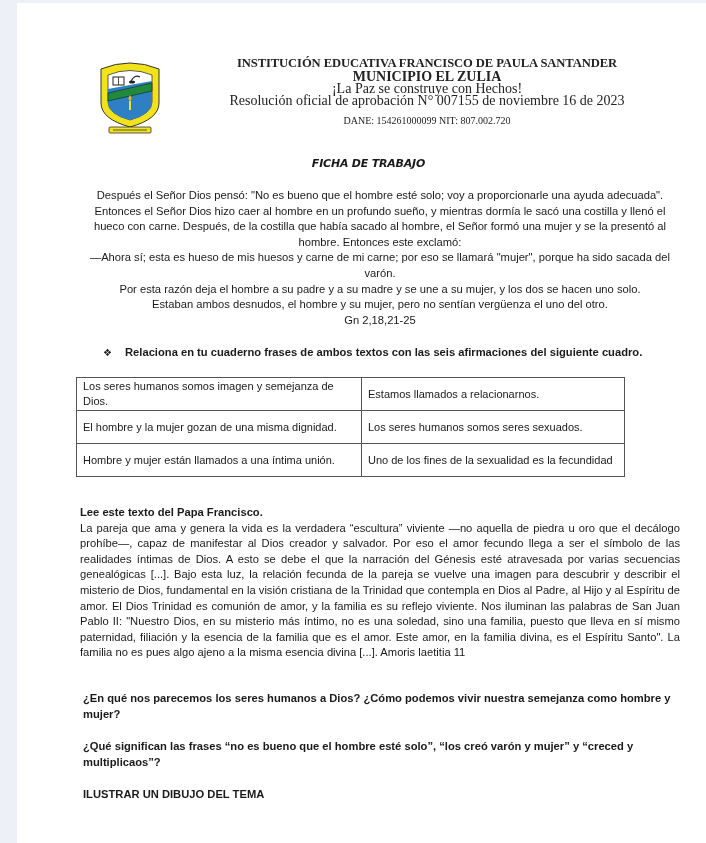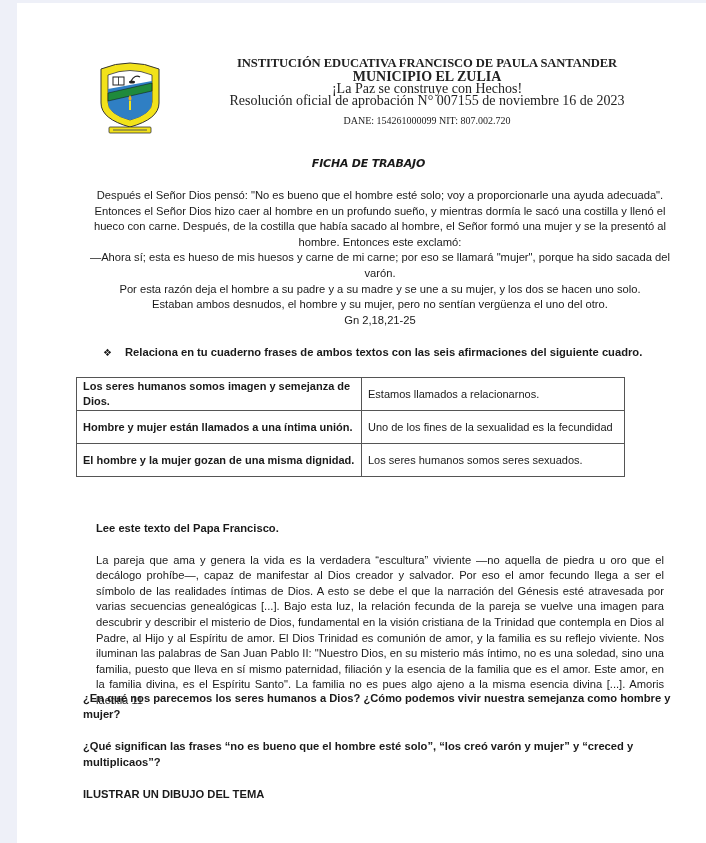--- a/index.html
+++ b/index.html
@@ -110,24 +110,24 @@
       font-size: 11px;
       line-height: 15px;
       color: #1a1a1a;
     }
     table.cuadro td {
       border: 1px solid #555;
       padding: 1px 6px 1px 6px;
       vertical-align: middle;
       height: 30px;
     }
-    table.cuadro td.left { width: 272px; font-weight: bold; }
+    table.cuadro td.left { width: 272px; }
     .papa { top: 502px; }
     .papa .title { font-weight: bold; }
-    .papa p { margin: 16px; text-align: justify; }
+    .papa p { margin: 0; text-align: justify; }
     .questions {
       position: absolute;
       left: 66px;
       top: 687px;
       width: 596px;
       font-family: "Liberation Sans", "DejaVu Sans", sans-serif;
       font-weight: bold;
       font-size: 11.2px;
       line-height: 16px;
       color: #1a1a1a;
@@ -179,26 +179,26 @@
     <span class="bullet">❖</span><span>Relaciona en tu cuaderno frases de ambos textos con las seis afirmaciones del siguiente cuadro.</span>
   </div>
 
   <table class="cuadro">
     <tbody>
         <tr>
       <td class="left">Los seres humanos somos imagen y semejanza de Dios.</td>
       <td>Estamos llamados a relacionarnos.</td>
     </tr>
     <tr>
+      <td class="left">El hombre y la mujer gozan de una misma dignidad.</td>
+      <td>Los seres humanos somos seres sexuados.</td>
+    </tr>
+    <tr>
       <td class="left">Hombre y mujer están llamados a una íntima unión.</td>
       <td>Uno de los fines de la sexualidad es la fecundidad</td>
-    </tr>
-    <tr>
-      <td class="left">El hombre y la mujer gozan de una misma dignidad.</td>
-      <td>Los seres humanos somos seres sexuados.</td>
     </tr>
   </tbody>
     </table>
 
   <div class="body-text papa">
     <p class="title">Lee este texto del Papa Francisco.</p>
     <p>La pareja que ama y genera la vida es la verdadera “escultura” viviente —no aquella de piedra u oro que el decálogo prohíbe—, capaz de manifestar al Dios creador y salvador. Por eso el amor fecundo llega a ser el símbolo de las realidades íntimas de Dios. A esto se debe el que la narración del Génesis esté atravesada por varias secuencias genealógicas [...]. Bajo esta luz, la relación fecunda de la pareja se vuelve una imagen para descubrir y describir el misterio de Dios, fundamental en la visión cristiana de la Trinidad que contempla en Dios al Padre, al Hijo y al Espíritu de amor. El Dios Trinidad es comunión de amor, y la familia es su reflejo viviente. Nos iluminan las palabras de San Juan Pablo II: "Nuestro Dios, en su misterio más íntimo, no es una soledad, sino una familia, puesto que lleva en sí mismo paternidad, filiación y la esencia de la familia que es el amor. Este amor, en la familia divina, es el Espíritu Santo". La familia no es pues algo ajeno a la misma esencia divina [...]. Amoris laetitia 11</p>
   </div>
 
   <div class="questions">

